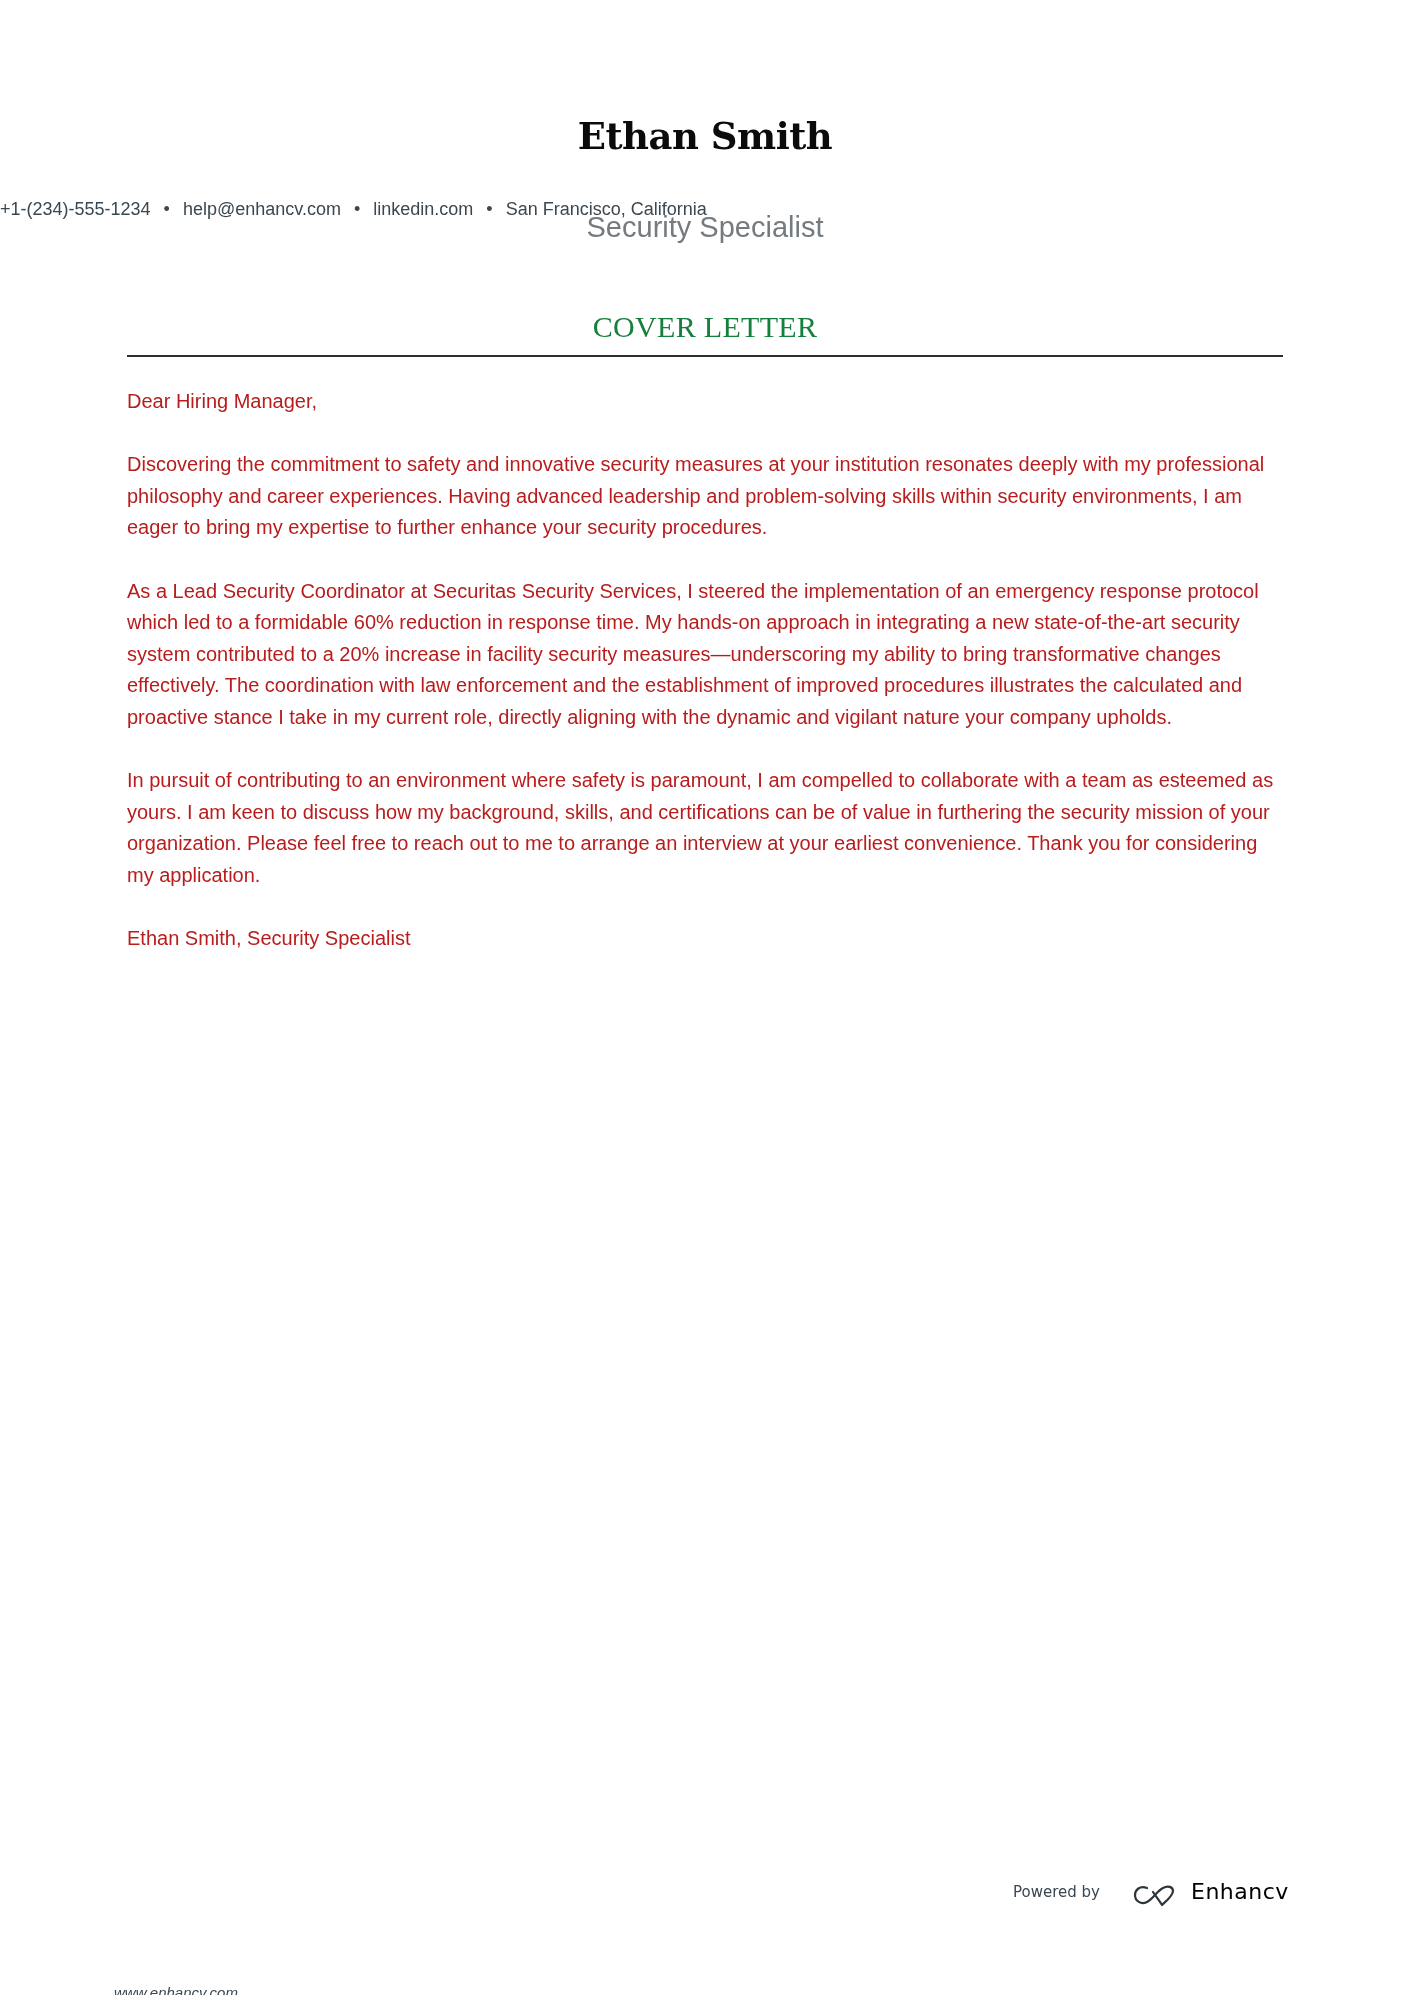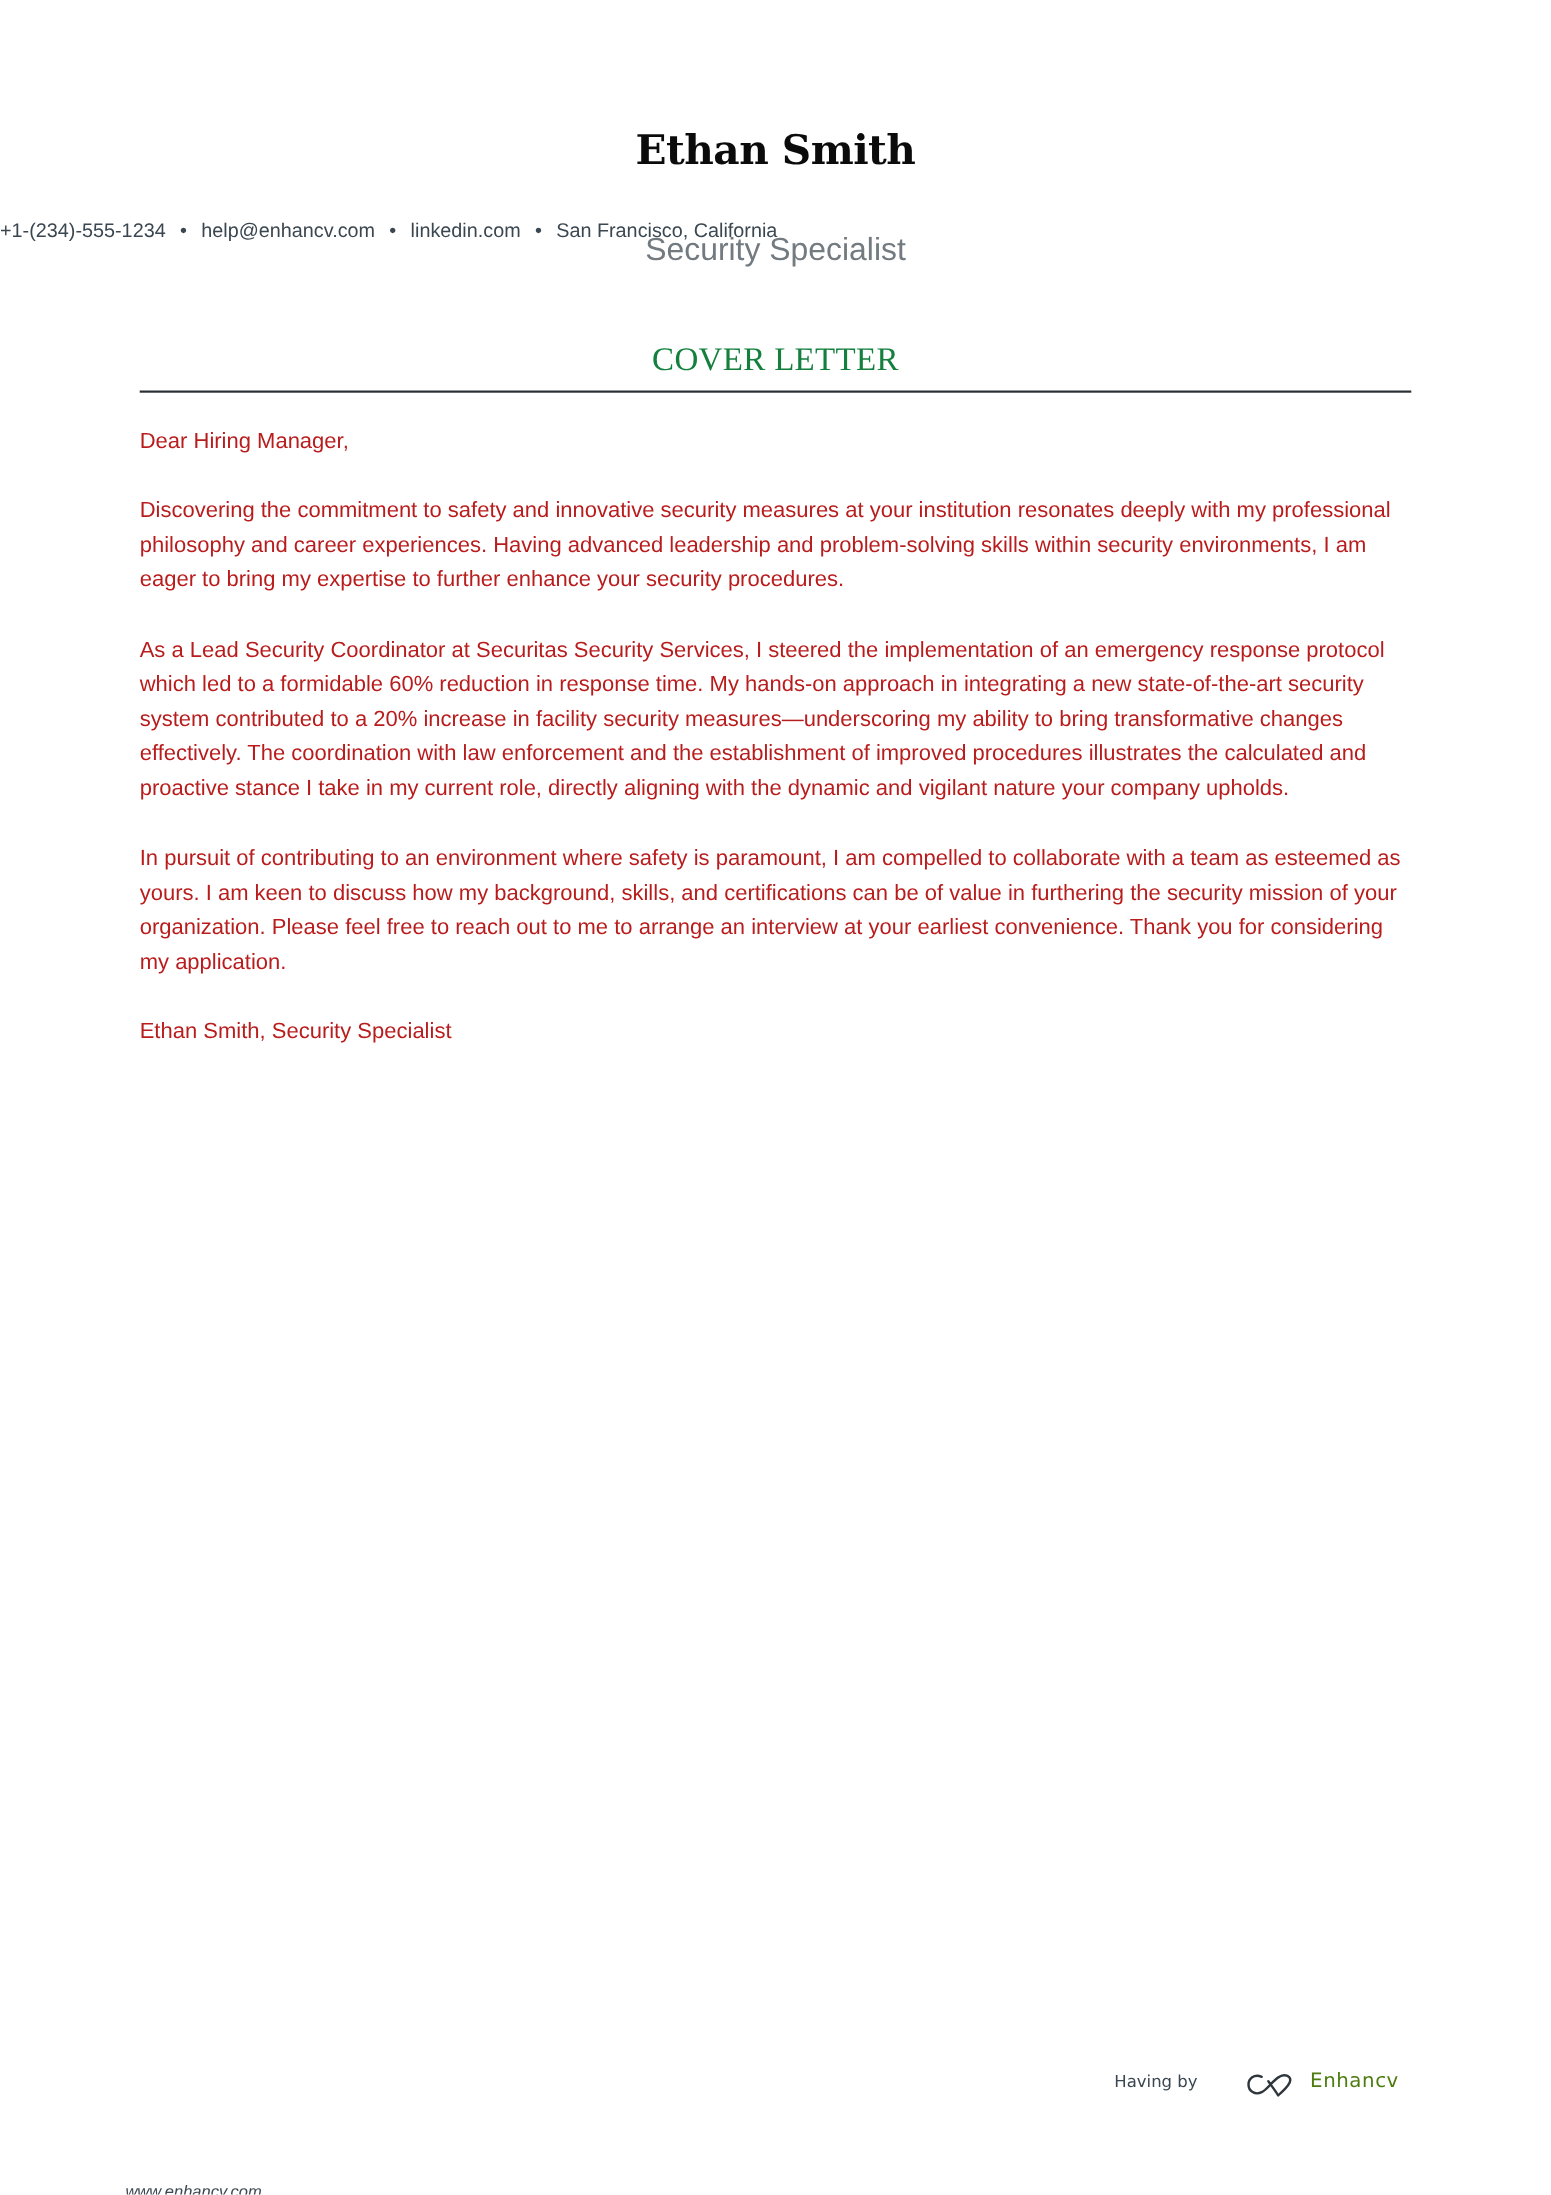--- a/index.html
+++ b/index.html
@@ -52,21 +52,21 @@
   }
   .powered {
     position: absolute; left: 1013px; top: 1883px;
     font-family: "DejaVu Sans", "Liberation Sans", sans-serif;
     font-size: 15px; line-height: 18px; color: #3b4750;
   }
   .logo-icon { position: absolute; left: 1133px; top: 1883px; width: 48px; height: 24px; }
   .logo-text {
     position: absolute; left: 1191px; top: 1879px;
     font-family: "DejaVu Sans", "Liberation Sans", sans-serif;
-    font-size: 18px; line-height: 26px; color: #4d7c0f; letter-spacing: 0.5px;
+    font-size: 22px; line-height: 26px; color: #000000; letter-spacing: 0.5px;
   }
 </style>
 </head>
 <body>
 
 <div class="page">
 
   <div class="name">Ethan Smith</div>
   <div class="title">Security Specialist</div>
 
@@ -79,19 +79,19 @@
 
   <div class="body">
     <p>Dear Hiring Manager,</p>
     <p>Discovering the commitment to safety and innovative security measures at your institution resonates deeply with my professional philosophy and career experiences. Having advanced leadership and problem-solving skills within security environments, I am eager to bring my expertise to further enhance your security procedures.</p>
     <p>As a Lead Security Coordinator at Securitas Security Services, I steered the implementation of an emergency response protocol which led to a formidable 60% reduction in response time. My hands-on approach in integrating a new state-of-the-art security system contributed to a 20% increase in facility security measures—underscoring my ability to bring transformative changes effectively. The coordination with law enforcement and the establishment of improved procedures illustrates the calculated and proactive stance I take in my current role, directly aligning with the dynamic and vigilant nature your company upholds.</p>
     <p>In pursuit of contributing to an environment where safety is paramount, I am compelled to collaborate with a team as esteemed as yours. I am keen to discuss how my background, skills, and certifications can be of value in furthering the security mission of your organization. Please feel free to reach out to me to arrange an interview at your earliest convenience. Thank you for considering my application.</p>
     <p>Ethan Smith, Security Specialist</p>
   </div>
 
   <div class="footer-url">www.enhancv.com</div>
-  <div class="powered">Having by</div>
+  <div class="powered">Powered by</div>
   <svg class="logo-icon" viewBox="0 0 48 24" fill="none" stroke="#2e363b" stroke-width="2.2" stroke-linecap="round" stroke-linejoin="round">
     <path d="M14 5 C 7 2, 2 7, 2 12 C 2 18, 8 22, 14 19 C 20 16, 24 8, 30 5 C 35 2, 40 4, 40 8 C 40 13, 32 19, 29 22 C 26 17, 22 12, 20 9"></path>
   </svg>
   <div class="logo-text">Enhancv</div>
 
 </div>
 
 </body></html>

